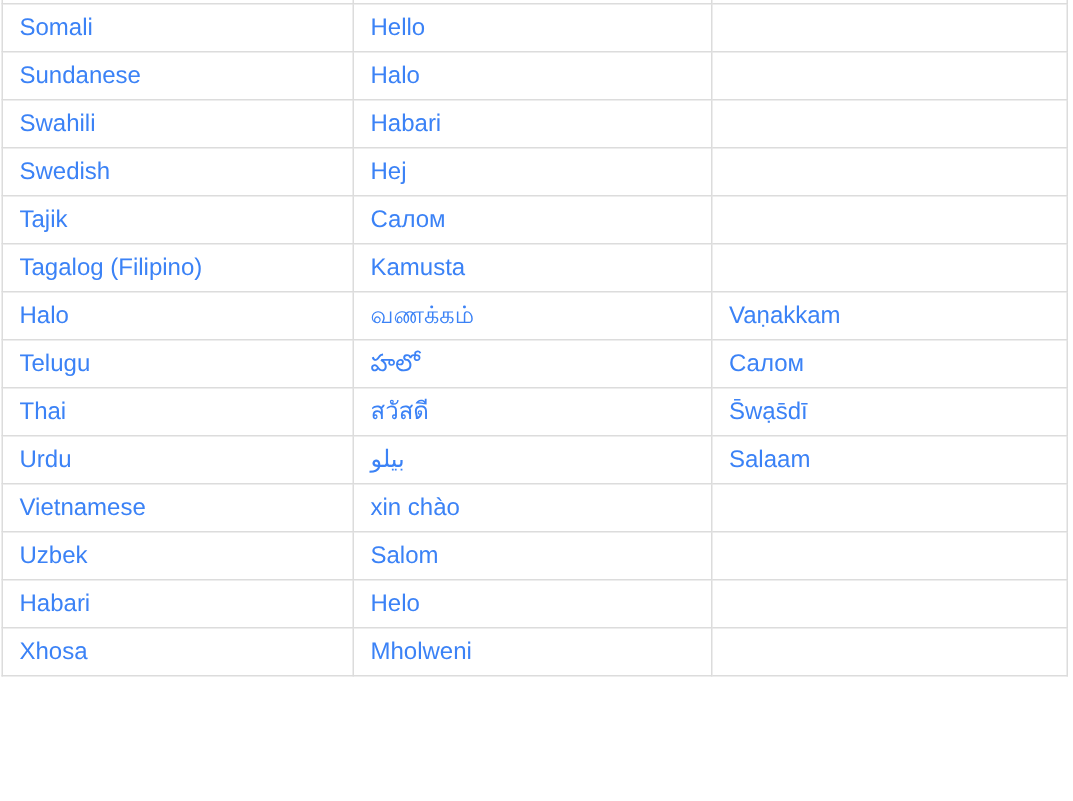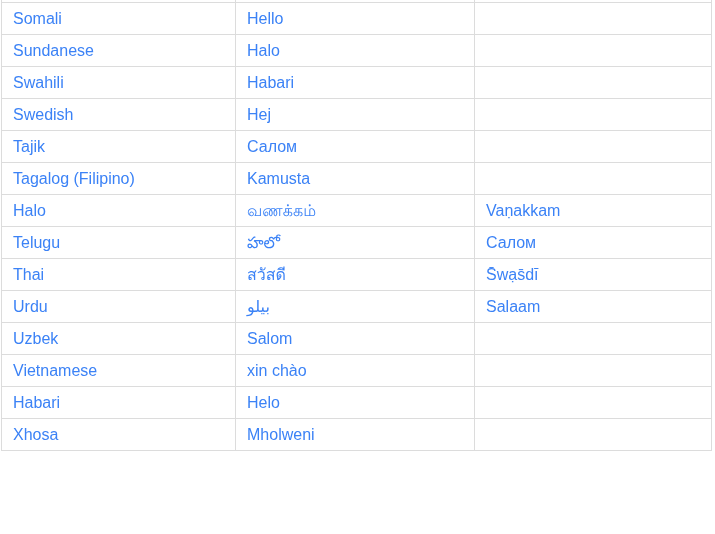--- a/index.html
+++ b/index.html
@@ -99,27 +99,27 @@
         <td>Thai</td>
         <td>สวัสดี</td>
         <td>S̄wạs̄dī</td>
       </tr>
       <tr>
         <td>Urdu</td>
         <td>بيلو</td>
         <td>Salaam</td>
       </tr>
       <tr>
-        <td>Uzbek</td>
-        <td>Salom</td>
+        <td>Vietnamese</td>
+        <td>xin chào</td>
         <td></td>
       </tr>
       <tr>
-        <td>Vietnamese</td>
-        <td>xin chào</td>
+        <td>Uzbek</td>
+        <td>Salom</td>
         <td></td>
       </tr>
       <tr>
         <td>Habari</td>
         <td>Helo</td>
         <td></td>
       </tr>
       <tr>
         <td>Xhosa</td>
         <td>Mholweni</td>

